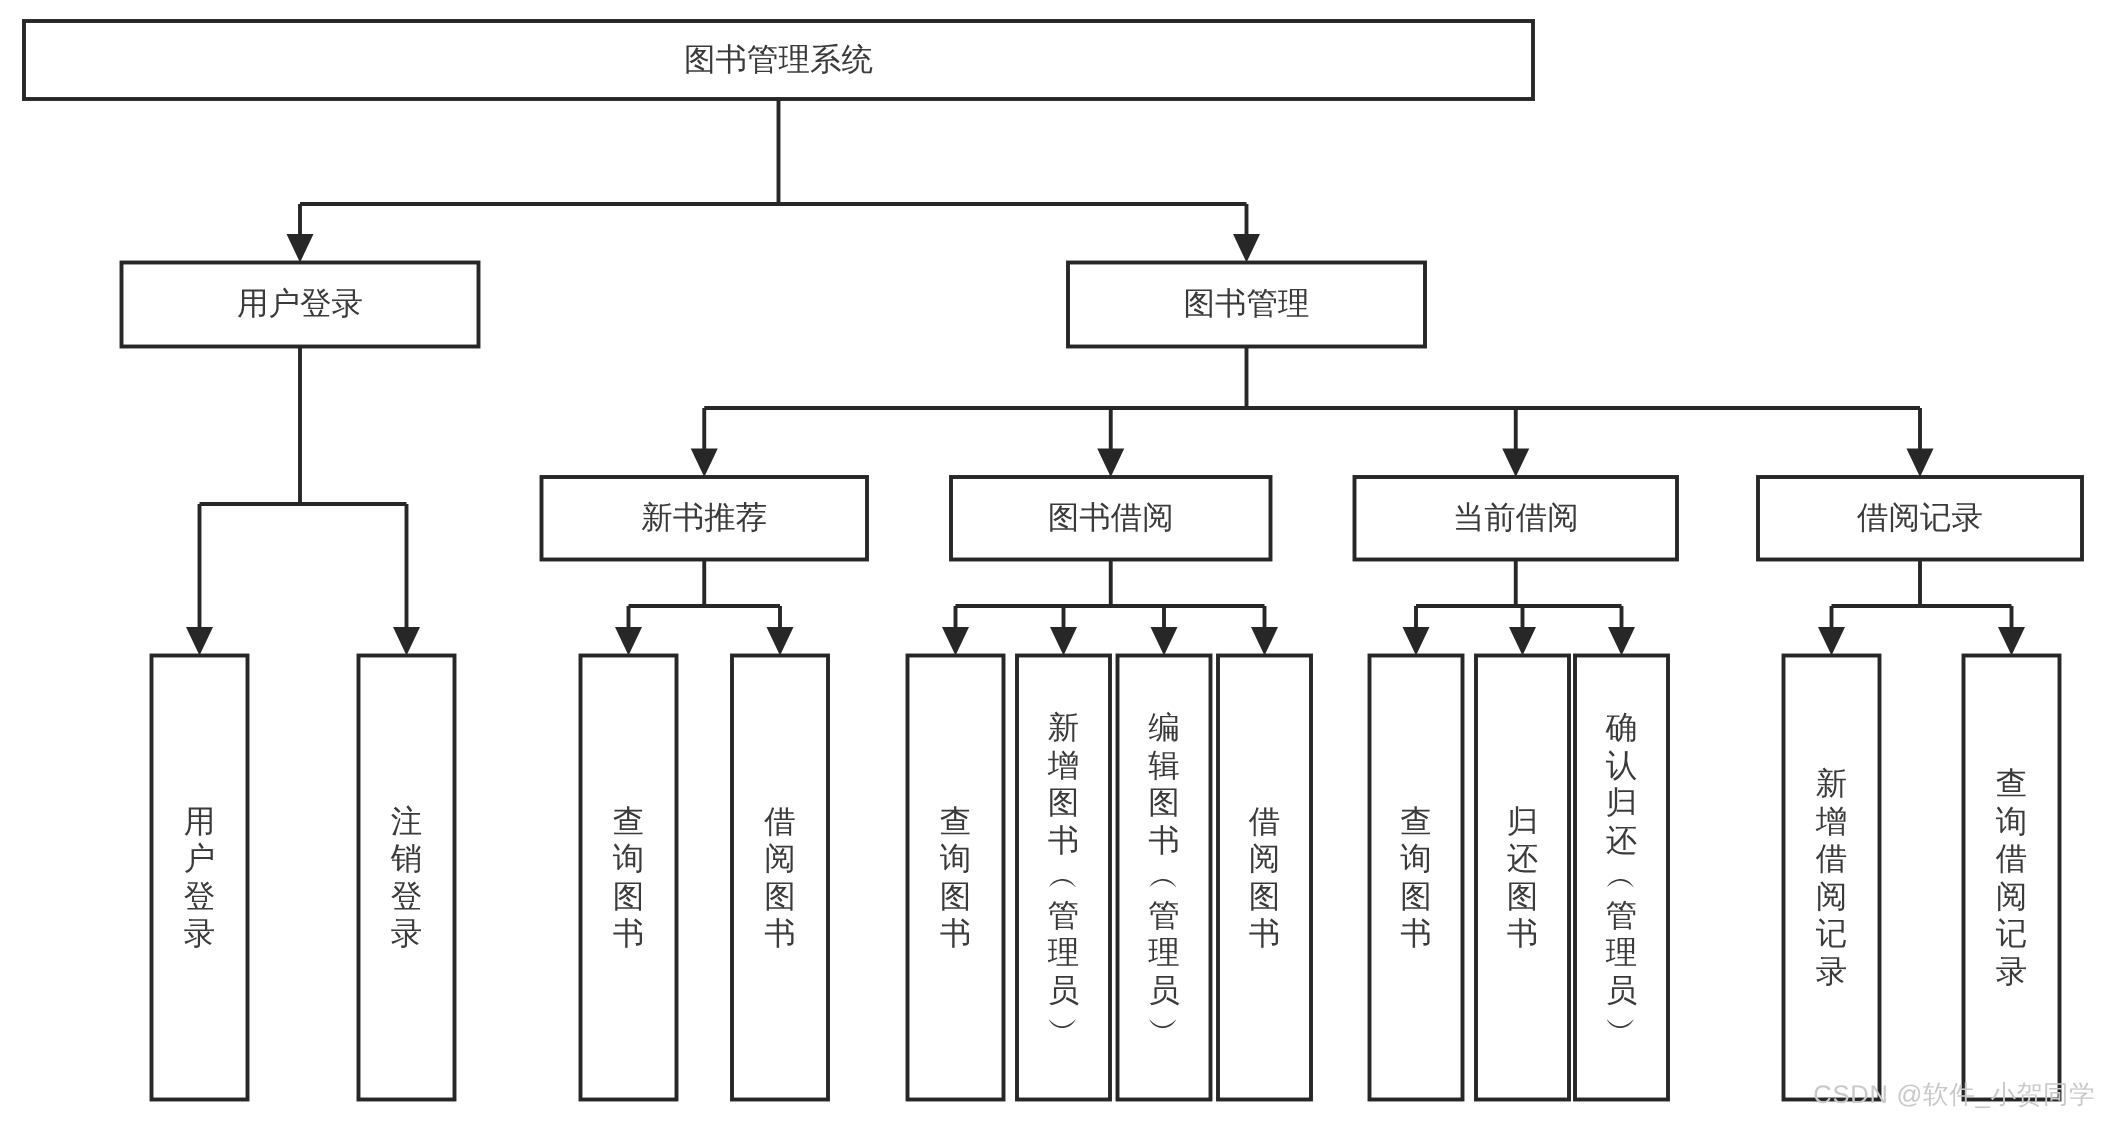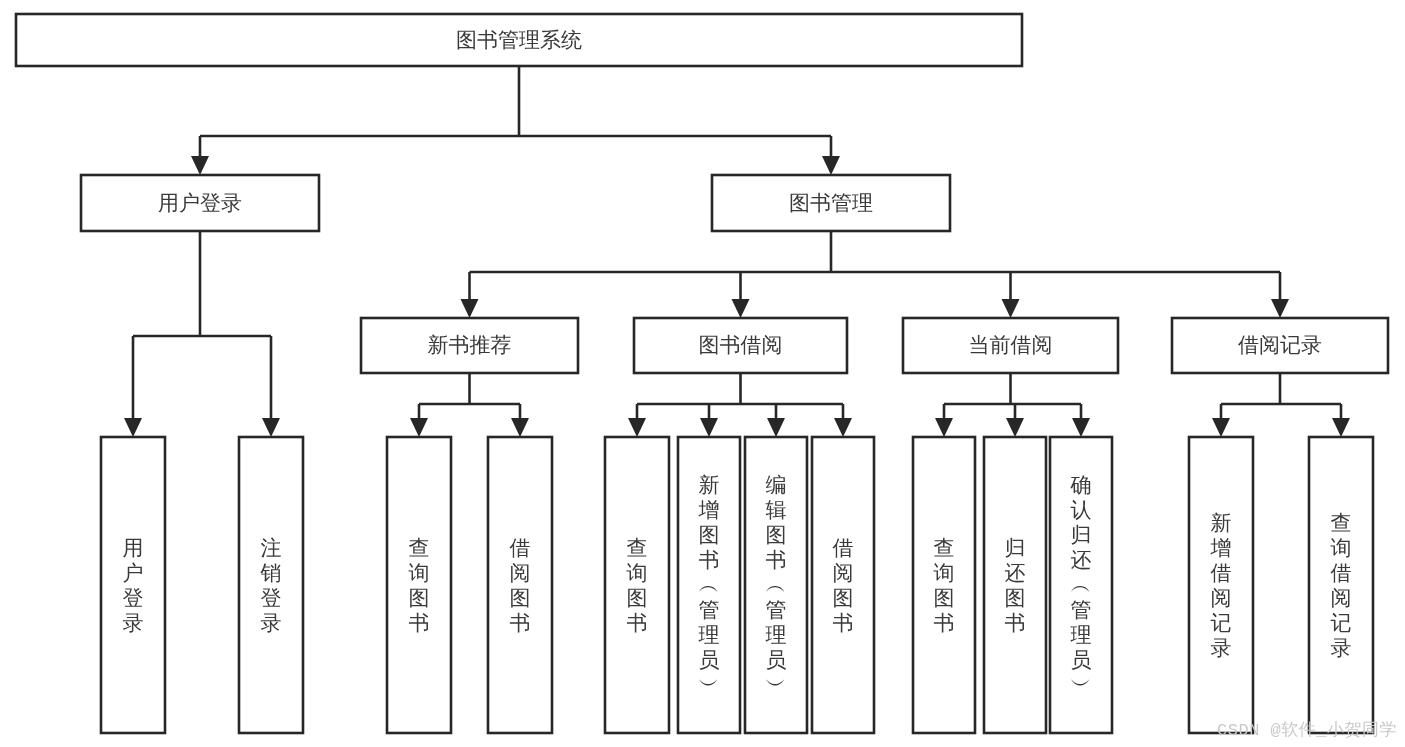--- a/index.html
+++ b/index.html
@@ -53,21 +53,21 @@
   .arrow-head {
     fill: #272727;
     stroke: none;
   }
   .watermark-text {
     position: absolute;
     right: 8px;
     bottom: 6px;
     color: #c9c9c9;
     font-size: 17px;
-    font-family: Liberation Mono, monospace;
+    font-family: Liberation Sans, sans-serif;
     white-space: nowrap;
     letter-spacing: 0.5px;
   }
 </style>
 </head>
 <body>
 
 <div id="diagram-root">
   <svg class="diagram-canvas" viewBox="0 0 1405 747">
     <g id="connector-layer">

